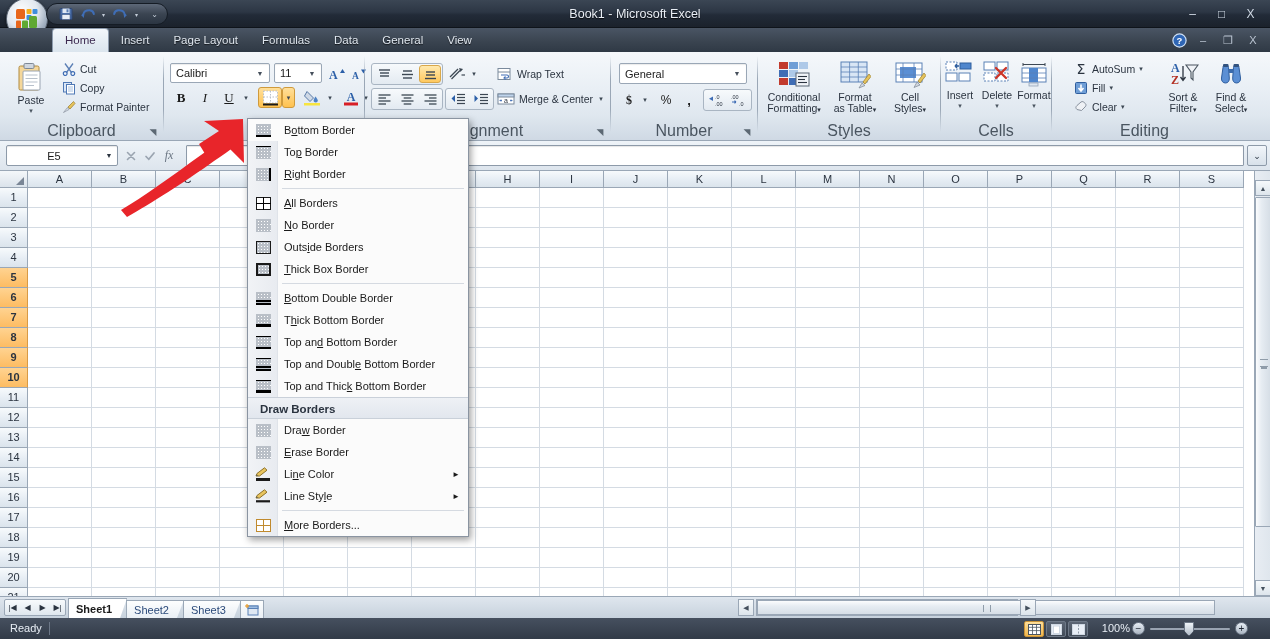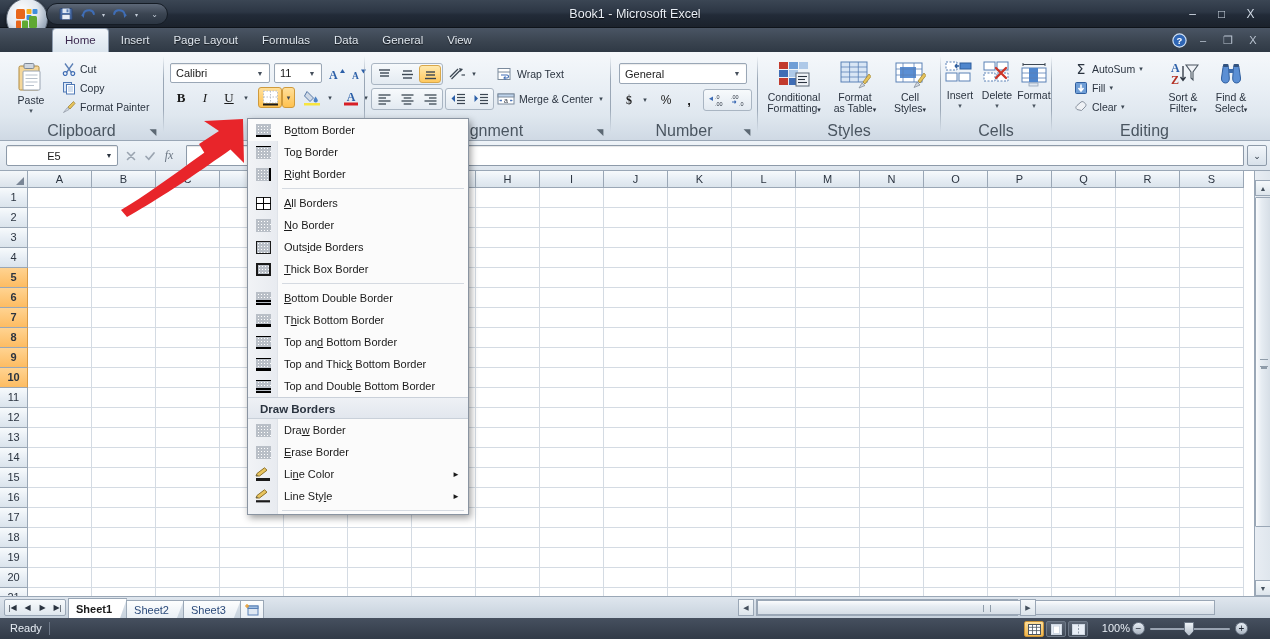--- a/index.html
+++ b/index.html
@@ -1466,34 +1466,34 @@
               <i class="ln" style="left:-1px;right:-1px;top:-1px;height:1.3px"></i>
               <i class="ln" style="left:-1px;right:-1px;bottom:-1px;height:1.3px"></i>
             </span>
           </span>
           <span class="mi-label">Top an<span class="underline">d</span> Bottom Border</span>
         </div>
         <div class="mi">
           <span class="mi-icon">
             <span class="bicon">
               <i class="ln" style="left:-1px;right:-1px;top:-1px;height:1.2px"></i>
-              <i class="ln" style="left:-1px;right:-1px;bottom:-1px;height:2.6px"></i>
-            </span>
-          </span>
-          <span class="mi-label">Top and Thic<span class="underline">k</span> Bottom Border</span>
-        </div>
-        <div class="mi">
-          <span class="mi-icon">
-            <span class="bicon">
-              <i class="ln" style="left:-1px;right:-1px;top:-1px;height:1.2px"></i>
               <i class="ln" style="left:-1px;right:-1px;bottom:-1px;height:1.1px"></i>
               <i class="ln" style="left:-1px;right:-1px;bottom:2px;height:1.1px"></i>
             </span>
           </span>
           <span class="mi-label">Top and Doubl<span class="underline">e</span> Bottom Border</span>
+        </div>
+        <div class="mi">
+          <span class="mi-icon">
+            <span class="bicon">
+              <i class="ln" style="left:-1px;right:-1px;top:-1px;height:1.2px"></i>
+              <i class="ln" style="left:-1px;right:-1px;bottom:-1px;height:2.6px"></i>
+            </span>
+          </span>
+          <span class="mi-label">Top and Thic<span class="underline">k</span> Bottom Border</span>
         </div>
       </div>
     <div class="menu-section">Draw Borders</div>
     <div id="menu-draw-items">
         <div class="mi">
           <span class="mi-icon">
             <span class="bicon"></span>
           </span>
           <span class="mi-label">Dra<span class="underline">w</span> Border</span>
         </div>
@@ -1519,20 +1519,29 @@
             <svg width="17" height="15" viewBox="0 0 17 15">
               <path d="M1 9 L2 6.5 L9.5 0.8 L12 3.2 L4.5 9 Z" fill="#e8c45e" stroke="#8d7128"></path>
               <path d="M1 9 L1.8 7.4 L3.1 8.6 Z" fill="#4a5560"></path>
               <line x1="1" y1="12.3" x2="15" y2="12.3" stroke="#1a1a1a" stroke-width="2.2"></line>
             </svg>
           </span>
           <span class="mi-label">Line Sty<span class="underline">l</span>e</span>
           <span class="submenu-arrow">►</span>
         </div>
         <div class="menu-sep"></div>
+        <div class="mi">
+          <span class="mi-icon">
+            <span class="bicon" style="border-style: solid; border-color: rgb(192, 138, 46); background-image: none;">
+              <i class="ln" style="left:6px;top:-1px;bottom:-1px;width:1.2px;background:#c08a2e"></i>
+              <i class="ln" style="left:-1px;right:-1px;top:5px;height:1.2px;background:#c08a2e"></i>
+            </span>
+          </span>
+          <span class="mi-label"><span class="underline">M</span>ore Borders...</span>
+        </div>
       </div>
   </div>
 
   <svg class="annot" viewBox="0 0 1270 639">
     <g fill="#e8252a">
       <path d="M127 217 C150 204, 185 182, 214 161 C222 156, 230 150, 236 145
                L226 137 C219 142, 210 149, 201 155 C172 176, 143 197, 121 210 Z"></path>
       <path d="M243 119 L244 163 L230 149 L210 162 L199 144 L219 131 L204 121 Z"></path>
     </g>
   </svg>

